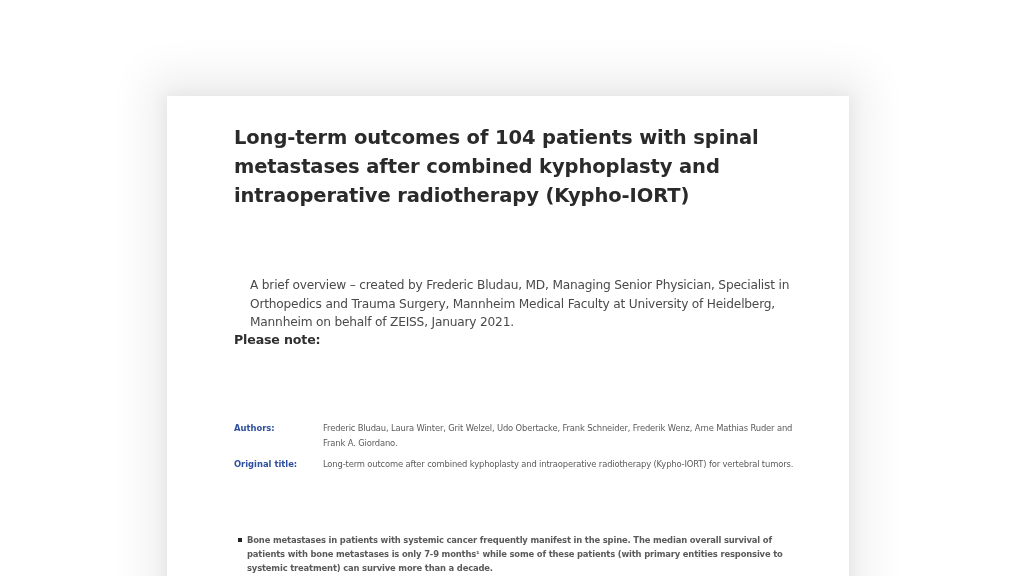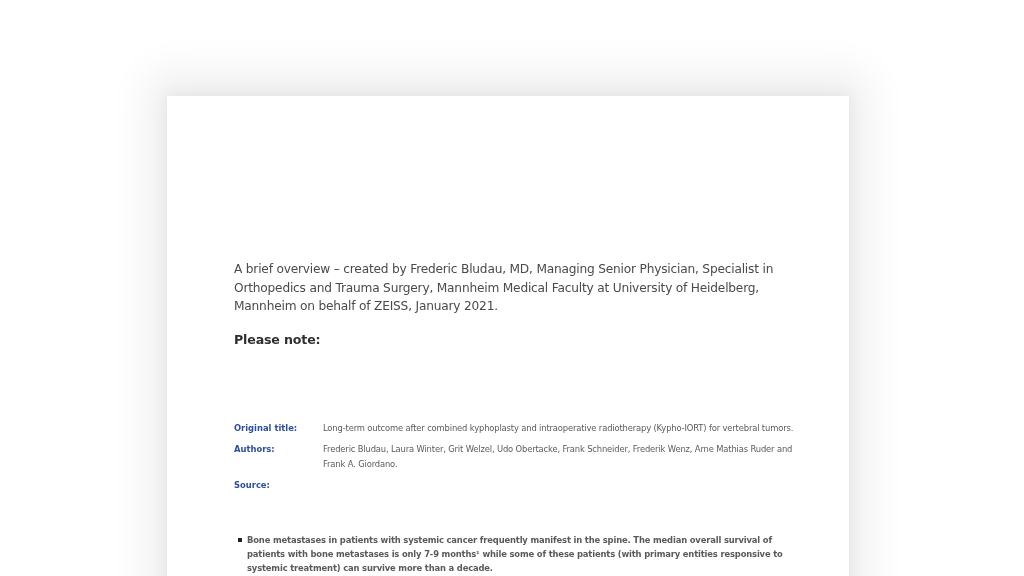--- a/index.html
+++ b/index.html
@@ -38,21 +38,21 @@
       font-size: 19.5px;
       line-height: 29px;
       color: #2a2a2a;
       letter-spacing: -0.1px;
     }
     .summary {
       position: absolute;
       left: 67px;
       top: 164px;
       width: 560px;
-      margin: 0;
+      margin: 16px;
       font-family: "DejaVu Sans", sans-serif;
       font-size: 12.2px;
       line-height: 18.7px;
       color: #4a4a4a;
       letter-spacing: -0.2px;
     }
     .note {
       position: absolute;
       left: 67px;
       top: 234px;
@@ -128,38 +128,38 @@
       background: #222;
     }
     .bullet-text { flex: 1; }
   </style>
 </head>
 <body>
 
 <div class="stage">
   <div class="page">
 
+    <h1 class="title">Long-term outcomes of 104 patients with spinal metastases after combined kyphoplasty and intraoperative radiotherapy (Kypho-IORT)</h1>
 
     <p class="summary">A brief overview – created by Frederic Bludau, MD, Managing Senior Physician, Specialist in Orthopedics and Trauma Surgery, Mannheim Medical Faculty at University of Heidelberg, Mannheim on behalf of ZEISS, January 2021.</p>
 
     <div class="note">
       <span class="note-label">Please note:</span>
     </div>
 
     <div class="meta">
       <div class="meta-row">
+        <span class="meta-label">Authors:</span>
+        <span class="meta-value">Frederic Bludau, Laura Winter, Grit Welzel, Udo Obertacke, Frank Schneider, Frederik Wenz, Arne Mathias Ruder and Frank A. Giordano.</span>
+      </div>
+      <div class="meta-row">
         <span class="meta-label">Original title:</span>
         <span class="meta-value">Long-term outcome after combined kyphoplasty and intraoperative radiotherapy (Kypho-IORT) for vertebral tumors.</span>
       </div>
       <div class="meta-row">
-        <span class="meta-label">Authors:</span>
-        <span class="meta-value">Frederic Bludau, Laura Winter, Grit Welzel, Udo Obertacke, Frank Schneider, Frederik Wenz, Arne Mathias Ruder and Frank A. Giordano.</span>
-      </div>
-      <div class="meta-row">
-        <span class="meta-label">Source:</span>
       </div>
     </div>
 
     <ul class="bullets">
       <li class="bullet-item">
         <span class="bullet-mark"></span>
         <span class="bullet-text">Bone metastases in patients with systemic cancer frequently manifest in the spine. The median overall survival of patients with bone metastases is only 7-9 months¹ while some of these patients (with primary entities responsive to systemic treatment) can survive more than a decade.</span>
       </li>
     </ul>
 

